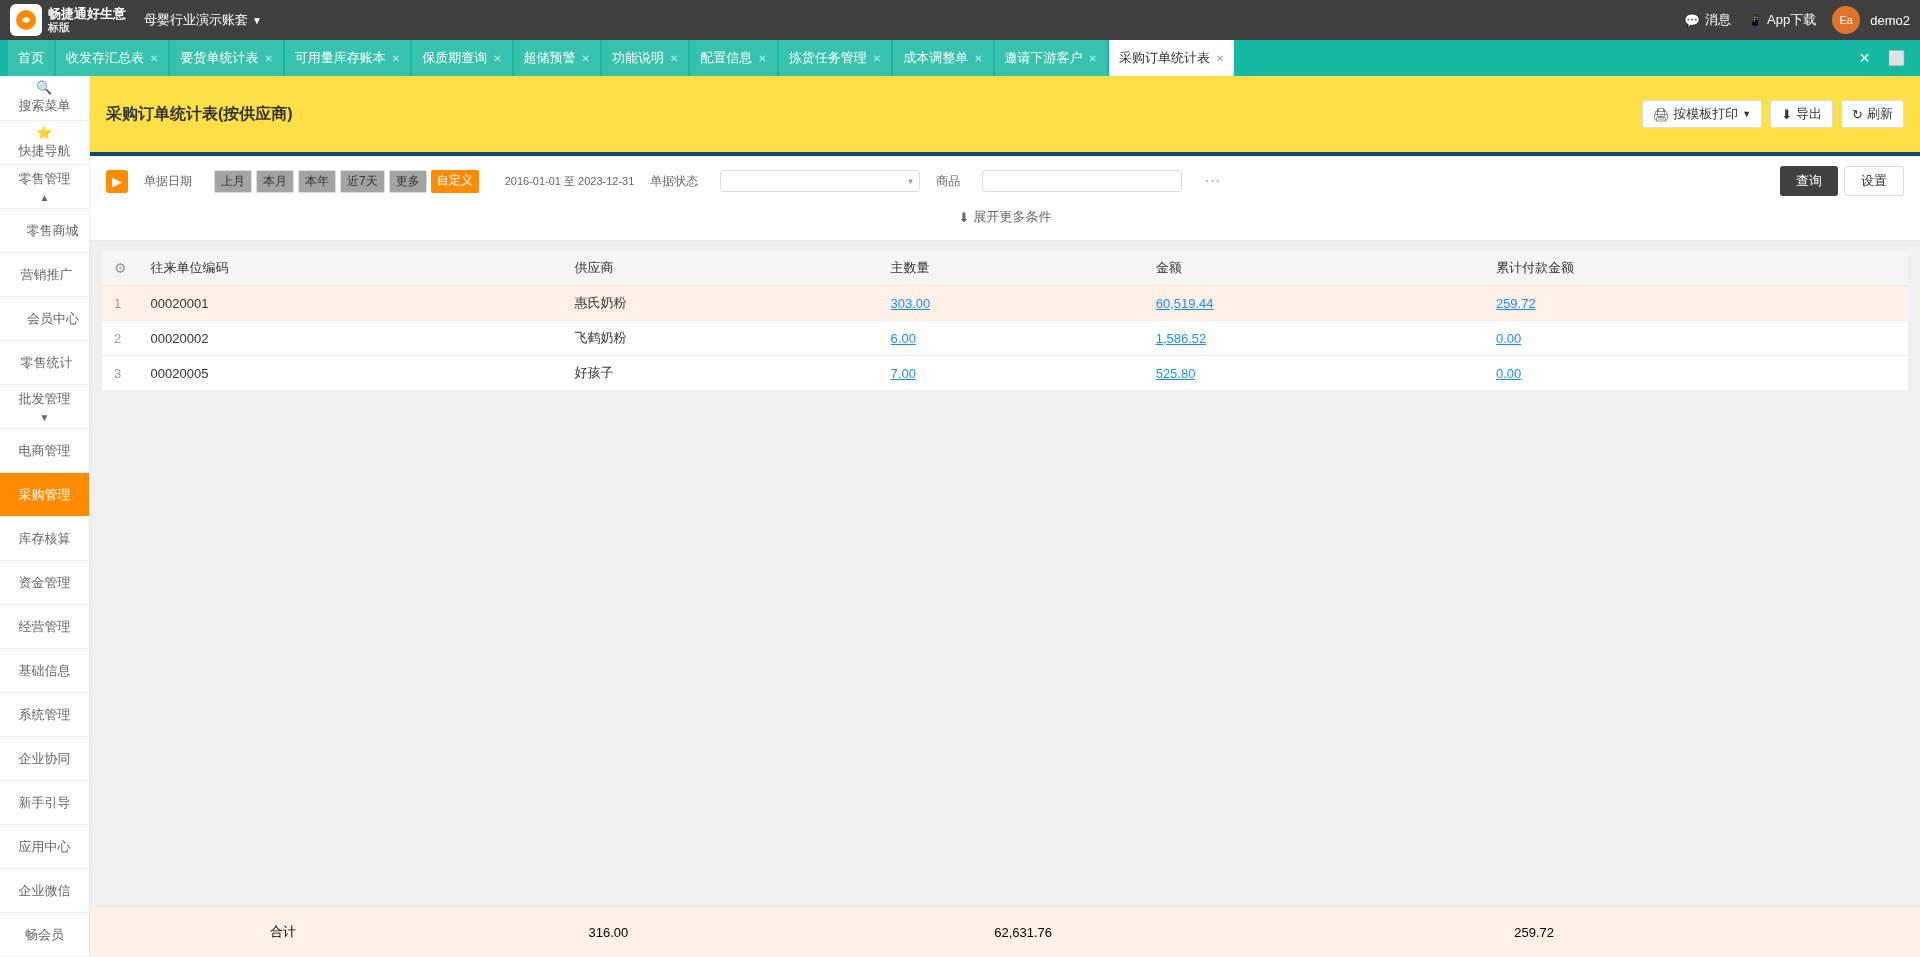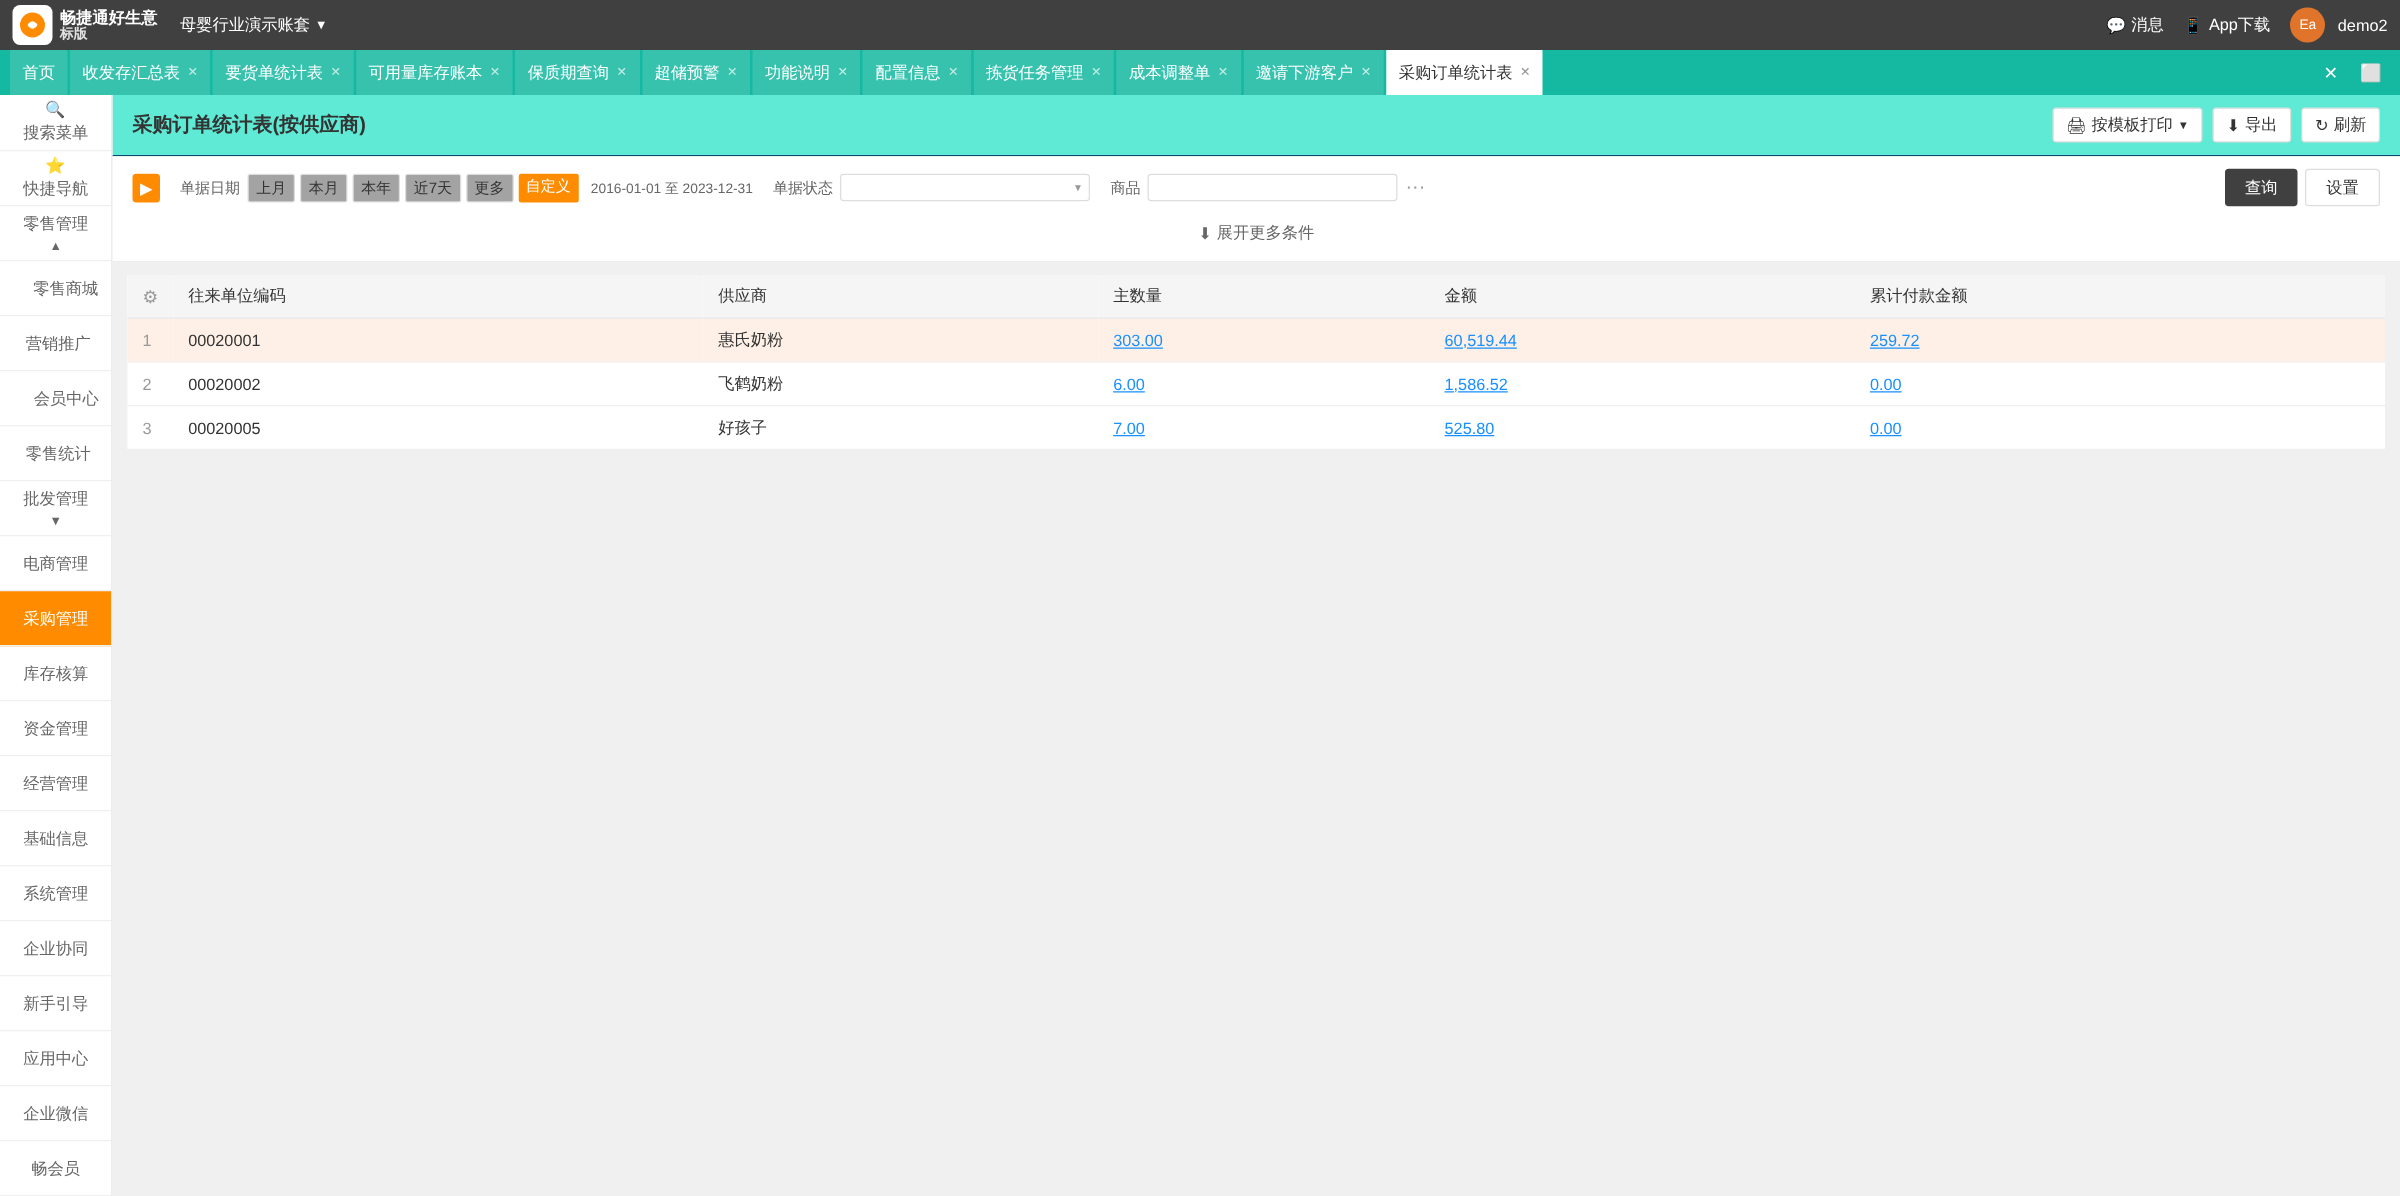--- a/index.html
+++ b/index.html
@@ -50,32 +50,32 @@
     }
     .sidebar-item.has-arrow { flex-direction: column; justify-content: center; gap: 4px; }
     .sidebar-item .arrow { font-size: 10px; }
 
     
     .content-area { flex: 1; display: flex; flex-direction: column; overflow: hidden; background: #f0f0f0; }
 
     
     .page-header {
       display: flex; align-items: center; justify-content: space-between;
-      padding: 10px 16px; background: #5eead4; border-bottom: 1px solid #0c4a6e; flex-shrink: 0;
+      padding: 24px 16px; background: #fde047; border-bottom: 4px solid #0c4a6e; flex-shrink: 0;
     }
     .page-title { font-size: 16px; font-weight: bold; color: #333; }
     .page-actions { display: flex; align-items: center; gap: 8px; }
     .btn-print { display: flex; align-items: center; gap: 4px; padding: 4px 10px; border: 1px solid #ddd; border-radius: 3px; background: #fff; cursor: pointer; color: #333; font-size: 12px; }
     .btn-export { display: flex; align-items: center; gap: 4px; padding: 4px 10px; border: 1px solid #ddd; border-radius: 3px; background: #fff; cursor: pointer; color: #333; font-size: 12px; }
     .btn-refresh { display: flex; align-items: center; gap: 4px; padding: 4px 10px; border: 1px solid #ddd; border-radius: 3px; background: #fff; cursor: pointer; color: #333; font-size: 12px; }
 
     
     .filter-area { background: #fff; padding: 10px 16px; flex-shrink: 0; border-bottom: 1px solid #e8e8e8; }
     .filter-row { display: flex; align-items: center; gap: 16px; margin-bottom: 8px; flex-wrap: wrap; }
-    .filter-item { display: flex; align-items: center; gap: 6px; }
+    .filter-item { display: flex; align-items: center; gap: 22px; }
     .filter-label { color: #666; font-size: 12px; white-space: nowrap; }
     .date-shortcuts { display: flex; gap: 4px; }
     .date-shortcut { padding: 2px 6px; border: 1px solid #ddd; border-radius: 2px; cursor: pointer; color: #333; font-size: 12px; background: #a3a3a3; }
     .date-custom { background: #ff8c00; color: #fff; border-color: #ff8c00; border-radius: 2px; padding: 2px 6px; font-size: 12px; }
     .date-range-text { color: #666; font-size: 11px; margin-left: 4px; }
     .filter-select { border: 1px solid #ddd; border-radius: 3px; padding: 3px 24px 3px 8px; font-size: 12px; outline: none; background: #fff; min-width: 200px; appearance: none; position: relative; }
     .filter-input { border: 1px solid #ddd; border-radius: 3px; padding: 3px 8px; font-size: 12px; outline: none; min-width: 200px; }
     .btn-query { background: #404040; color: #fff; border: none; border-radius: 3px; padding: 5px 16px; cursor: pointer; font-size: 13px; }
     .btn-settings { background: #fff; color: #333; border: 1px solid #ddd; border-radius: 3px; padding: 5px 16px; cursor: pointer; font-size: 13px; }
     .expand-more { display: flex; align-items: center; justify-content: center; gap: 4px; color: #666; font-size: 12px; cursor: pointer; padding: 4px; }
@@ -370,15 +370,29 @@
             <td>00020005</td>
             <td>好孩子</td>
             <td class="num-cell">7.00</td>
             <td class="num-cell">525.80</td>
             <td class="num-cell">0.00</td>
           </tr>
         </tbody>
       </table>
     </div>
 
+    <div class="table-footer">
+      <table class="footer-table">
+        <tbody>
+            <tr>
+          <td style="width:30px;"></td>
+          <td style="width:120px;"></td>
+          <td>合计</td>
+          <td>316.00</td>
+          <td>62,631.76</td>
+          <td>259.72</td>
+        </tr>
+      </tbody>
+        </table>
+    </div>
 
   </div>
 </div>
 
 </body></html>

